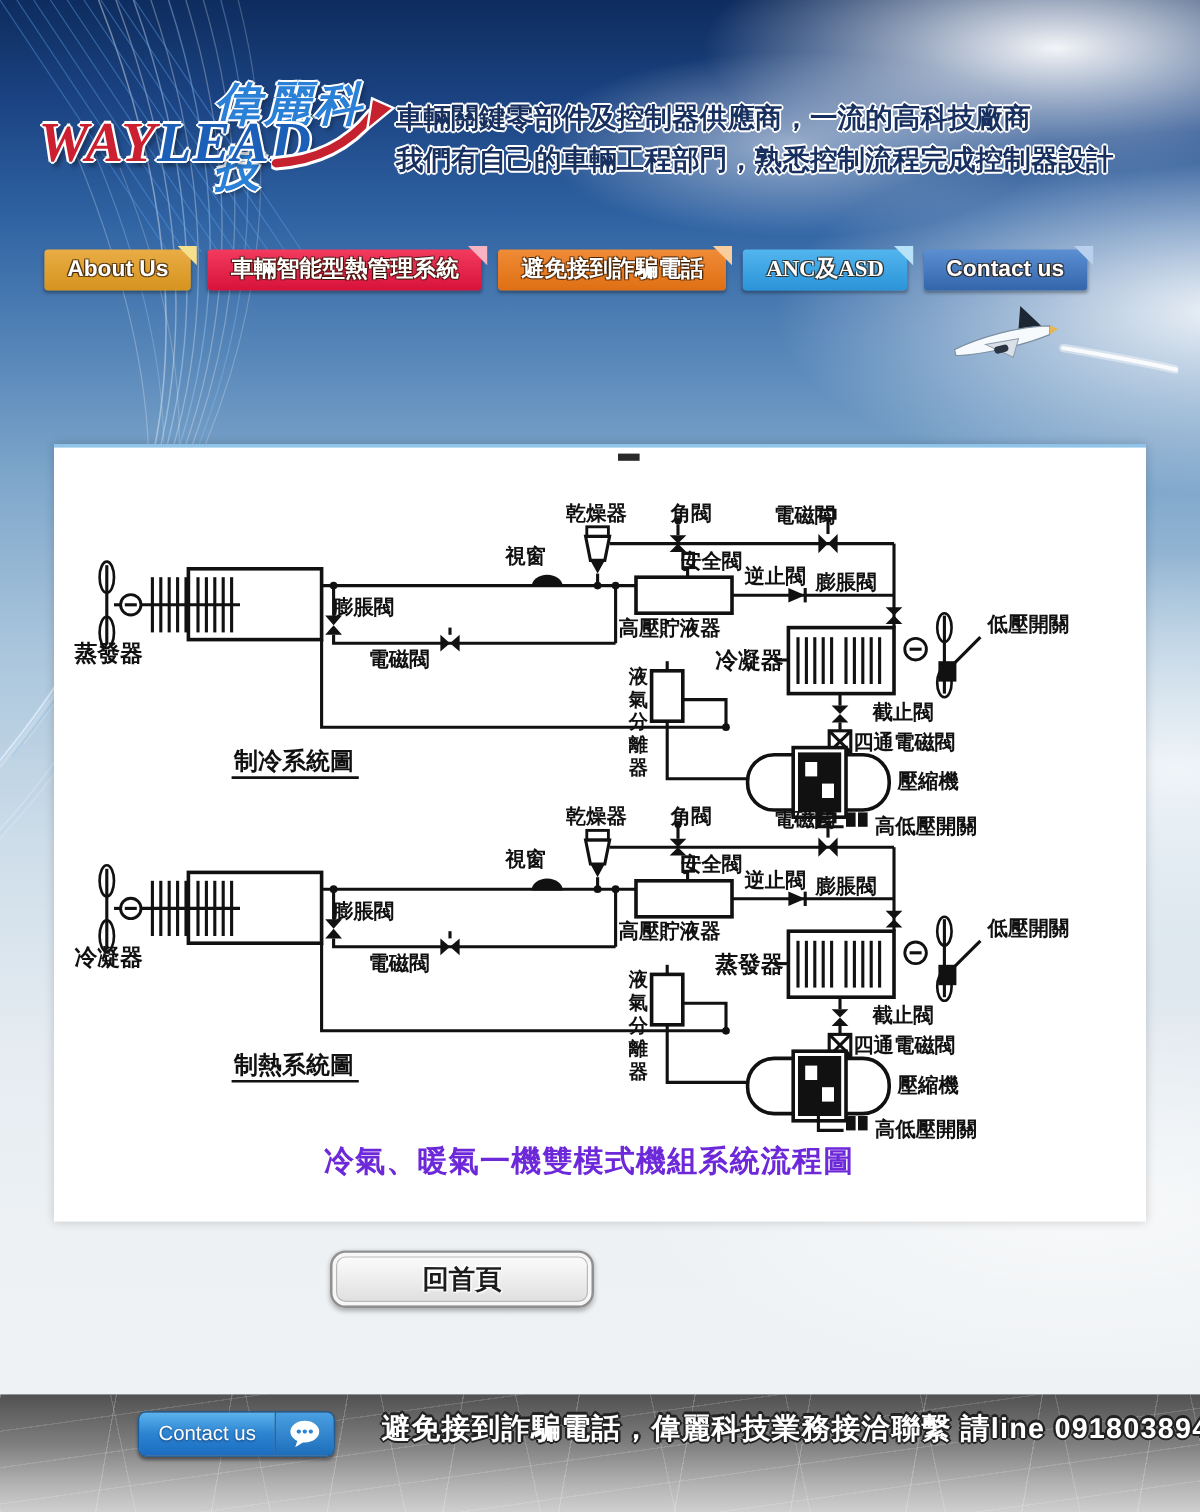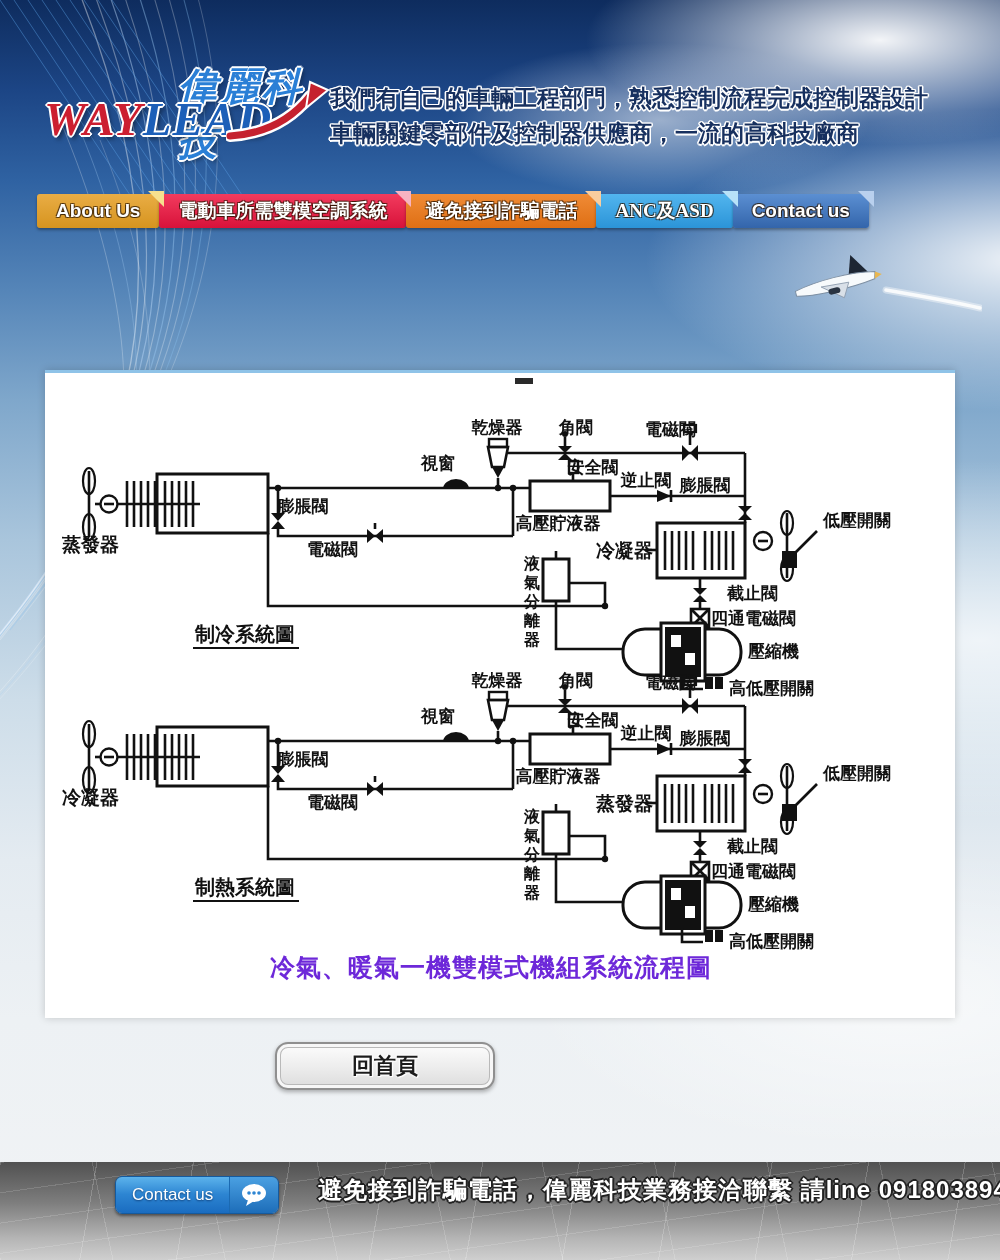--- a/index.html
+++ b/index.html
@@ -16,27 +16,27 @@
   .waves{position:absolute;left:0;top:0;z-index:1;pointer-events:none;}
   
   .header{position:absolute;left:0;top:52px;width:100%;height:130px;z-index:3;}
   .logo{position:absolute;left:30px;top:0;width:300px;height:110px;}
   .logo-cn{position:absolute;left:148px;top:8px;font-size:39px;font-weight:bold;letter-spacing:3px;
     color:#2a7fd6;font-style:italic;
     text-shadow:-2px 0 0 #fff,2px 0 0 #fff,0 -2px 0 #fff,0 2px 0 #fff,-1px -1px 0 #fff,1px 1px 0 #fff,-1px 1px 0 #fff,1px -1px 0 #fff,3px 3px 4px rgba(0,0,0,.35);}
   .logo-en{position:absolute;left:2px;top:40px;font-family:"Liberation Serif","DejaVu Serif",serif;
     font-style:italic;font-weight:bold;font-size:47px;letter-spacing:1px;white-space:nowrap;
     text-shadow:-2px 0 0 #fff,2px 0 0 #fff,0 -2px 0 #fff,0 2px 0 #fff,-1px -1px 0 #fff,1px 1px 0 #fff,-1px 1px 0 #fff,1px -1px 0 #fff,3px 4px 4px rgba(0,0,0,.45);}
-  .logo-en .way{color:#cc1f30;margin-left:12px;}
+  .logo-en .way{color:#cc1f30;}
   .logo-en .lead{color:#1c5fb8;}
   .logo-arrow{position:absolute;left:196px;top:28px;}
   .tagline{position:absolute;left:330px;top:29px;font-size:23px;font-weight:bold;color:#17305f;line-height:35px;white-space:nowrap;
     text-shadow:-1.5px 0 0 #fff,1.5px 0 0 #fff,0 -1.5px 0 #fff,0 1.5px 0 #fff,-1px -1px 0 #fff,1px 1px 0 #fff,-1px 1px 0 #fff,1px -1px 0 #fff;}
   
-  .nav{position:absolute;left:37px;top:194px;width:940px;display:flex;z-index:4;}
+  .nav{position:absolute;left:37px;top:208px;width:940px;display:flex;gap:14px;z-index:4;}
   .nav-btn{position:relative;height:34px;line-height:34px;padding:0 19px;border-radius:3px;
     font-size:19px;font-weight:bold;color:#fff;white-space:nowrap;cursor:pointer;
     box-shadow:0 2px 3px rgba(0,0,0,.35);}
   .nav-btn span.lbl{position:relative;z-index:2;
     text-shadow:-1px -1px 0 rgba(40,20,0,.6),1px -1px 0 rgba(40,20,0,.6),-1px 1px 0 rgba(40,20,0,.6),1px 1px 0 rgba(40,20,0,.6);}
   .fold{position:absolute;top:-3px;right:-5px;width:0;height:0;border-top:16px solid #fff;border-left:16px solid transparent;z-index:1;}
   
   .intro{position:absolute;left:64px;top:279px;z-index:3;font-size:26px;font-weight:bold;color:#fff;line-height:41px;letter-spacing:1px;white-space:nowrap;
     text-shadow:-2px 0 0 #14365e,2px 0 0 #14365e,0 -2px 0 #14365e,0 2px 0 #14365e,-1px -1px 0 #14365e,1px 1px 0 #14365e,-1px 1px 0 #14365e,1px -1px 0 #14365e;}
   .plane{position:absolute;left:786px;top:242px;z-index:2;pointer-events:none;}
@@ -107,28 +107,28 @@
     <div class="logo">
       <div class="logo-cn">偉麗科技</div>
       <div class="logo-en"><span class="way">WAY</span><span class="lead">LEAD</span></div>
       <svg class="logo-arrow" width="108" height="66" viewBox="0 0 108 66">
         <path d="M4,56 C34,54 62,44 84,16" fill="none" stroke="#fff" stroke-width="12" stroke-linecap="round"></path>
         <path d="M4,56 C34,54 62,44 84,16" fill="none" stroke="#c5212e" stroke-width="7" stroke-linecap="round"></path>
         <polygon points="84,2 102,10 80,28" fill="#c5212e" stroke="#fff" stroke-width="2"></polygon>
       </svg>
     </div>
     <div class="tagline">
+      <div>車輛關鍵零部件及控制器供應商，一流的高科技廠商</div>
       <div>我們有自己的車輛工程部門，熟悉控制流程完成控制器設計</div>
-      <div>車輛關鍵零部件及控制器供應商，一流的高科技廠商</div>
     </div>
   </div>
 
   <div class="nav" id="nav">
       <div class="nav-btn" style="background: linear-gradient(rgb(233, 173, 69), rgb(214, 148, 31));"><span class="fold" style="border-top-color: rgb(246, 224, 142);"></span><span class="lbl">About Us</span></div>
-      <div class="nav-btn" style="background: linear-gradient(rgb(242, 59, 94), rgb(216, 18, 58));"><span class="fold" style="border-top-color: rgb(247, 179, 194);"></span><span class="lbl">電動車所需雙模空調系統</span></div>
+      <div class="nav-btn" style="background: linear-gradient(rgb(242, 59, 94), rgb(216, 18, 58));"><span class="fold" style="border-top-color: rgb(247, 179, 194);"></span><span class="lbl">車輛智能型熱管理系統</span></div>
       <div class="nav-btn" style="background: linear-gradient(rgb(240, 139, 54), rgb(223, 111, 20));"><span class="fold" style="border-top-color: rgb(249, 205, 158);"></span><span class="lbl">避免接到詐騙電話</span></div>
       <div class="nav-btn" style="background: linear-gradient(rgb(82, 181, 238), rgb(43, 148, 216)); font-family: Liberation Serif, serif;"><span class="fold" style="border-top-color: rgb(184, 226, 248);"></span><span class="lbl">ANC及ASD</span></div>
       <div class="nav-btn" style="background: linear-gradient(rgb(91, 143, 210), rgb(51, 101, 171));"><span class="fold" style="border-top-color: rgb(185, 208, 238);"></span><span class="lbl">Contact us</span></div>
     </div>
 
   <div class="intro">
   </div>
 
   <svg class="plane" width="196" height="78" viewBox="0 0 196 78">
     <path d="M100,48 C135,54 168,60 194,66" stroke="rgba(255,255,255,.85)" stroke-width="3.5" fill="none" stroke-linecap="round"></path>

